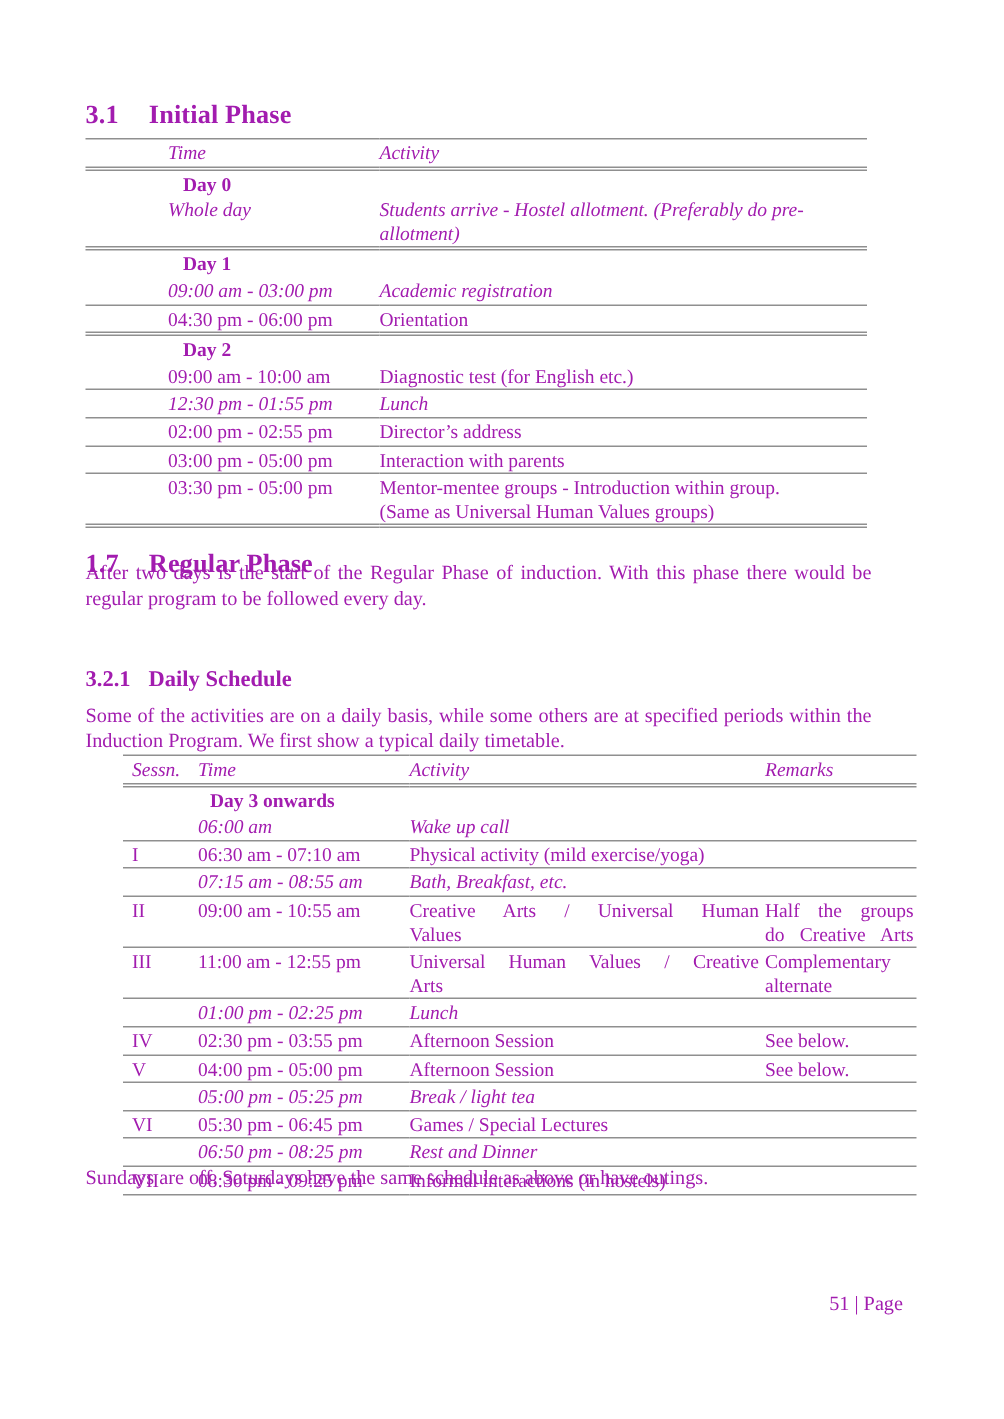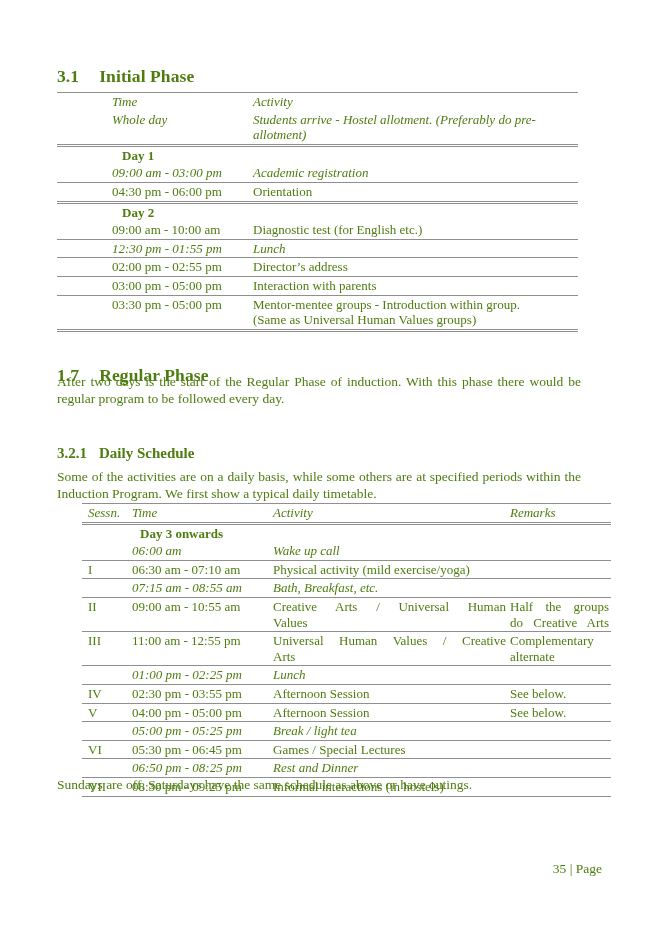--- a/index.html
+++ b/index.html
@@ -1,19 +1,19 @@
 <!DOCTYPE html>
 <html><head>
 <meta charset="utf-8">
 <style>
   * { margin:0; padding:0; box-sizing:border-box; }
   html,body { background:#ffffff; }
   .page {
     position:relative; width:669px; height:946px; background:#ffffff;
-    font-family:"Liberation Serif","DejaVu Serif",serif; color:#4d7c0f;
+    font-family:"Liberation Serif","DejaVu Serif",serif; color:#a21caf;
     overflow:hidden;
   }
   .h-sec { position:absolute; left:57px; font-size:17.5px; font-weight:700; letter-spacing:.1px; }
   .h-sec .secnum { display:inline-block; margin-right:20px; }
   .h-sub { position:absolute; left:57px; font-size:15px; font-weight:700; }
   .h-sub .secnum { display:inline-block; margin-right:12px; }
   .para { position:absolute; left:57px; width:524px; font-size:13.5px; line-height:17.4px; text-align:justify; }
   .note { position:absolute; left:57px; width:540px; font-size:13.5px; }
   .footer { position:absolute; top:861px; right:67px; font-size:13.5px; }
 
@@ -51,20 +51,23 @@
   <table class="doc-table t1">
     <colgroup>
         <col style="width:196px">
         <col style="width:325px">
       </colgroup>
     <tbody>
       <tr class="it">
         <td class="time">Time</td>
         <td>Activity</td>
       </tr>
+      <tr class="day rd">
+        <td colspan="2">Day 0</td>
+      </tr>
       <tr class="it">
         <td class="time">Whole day</td>
         <td class="ml">Students arrive - Hostel allotment. (Preferably do pre-
 allotment)</td>
       </tr>
       <tr class="day rd">
         <td colspan="2">Day 1</td>
       </tr>
       <tr class="it">
         <td class="time">09:00 am - 03:00 pm</td>
@@ -202,15 +205,15 @@
         <td class="sessn">VII</td>
         <td class="time">08:30 pm - 09:25 pm</td>
         <td>Informal interactions (in hostels)</td>
         <td class="rem"></td>
       </tr>
     </tbody>
   </table>
 
   <div class="note" style="top:777px">Sundays are off. Saturdays have the same schedule as above or have outings.</div>
 
-  <div class="footer">35 | Page</div>
+  <div class="footer">51 | Page</div>
 
 </div>
 
 </body></html>

